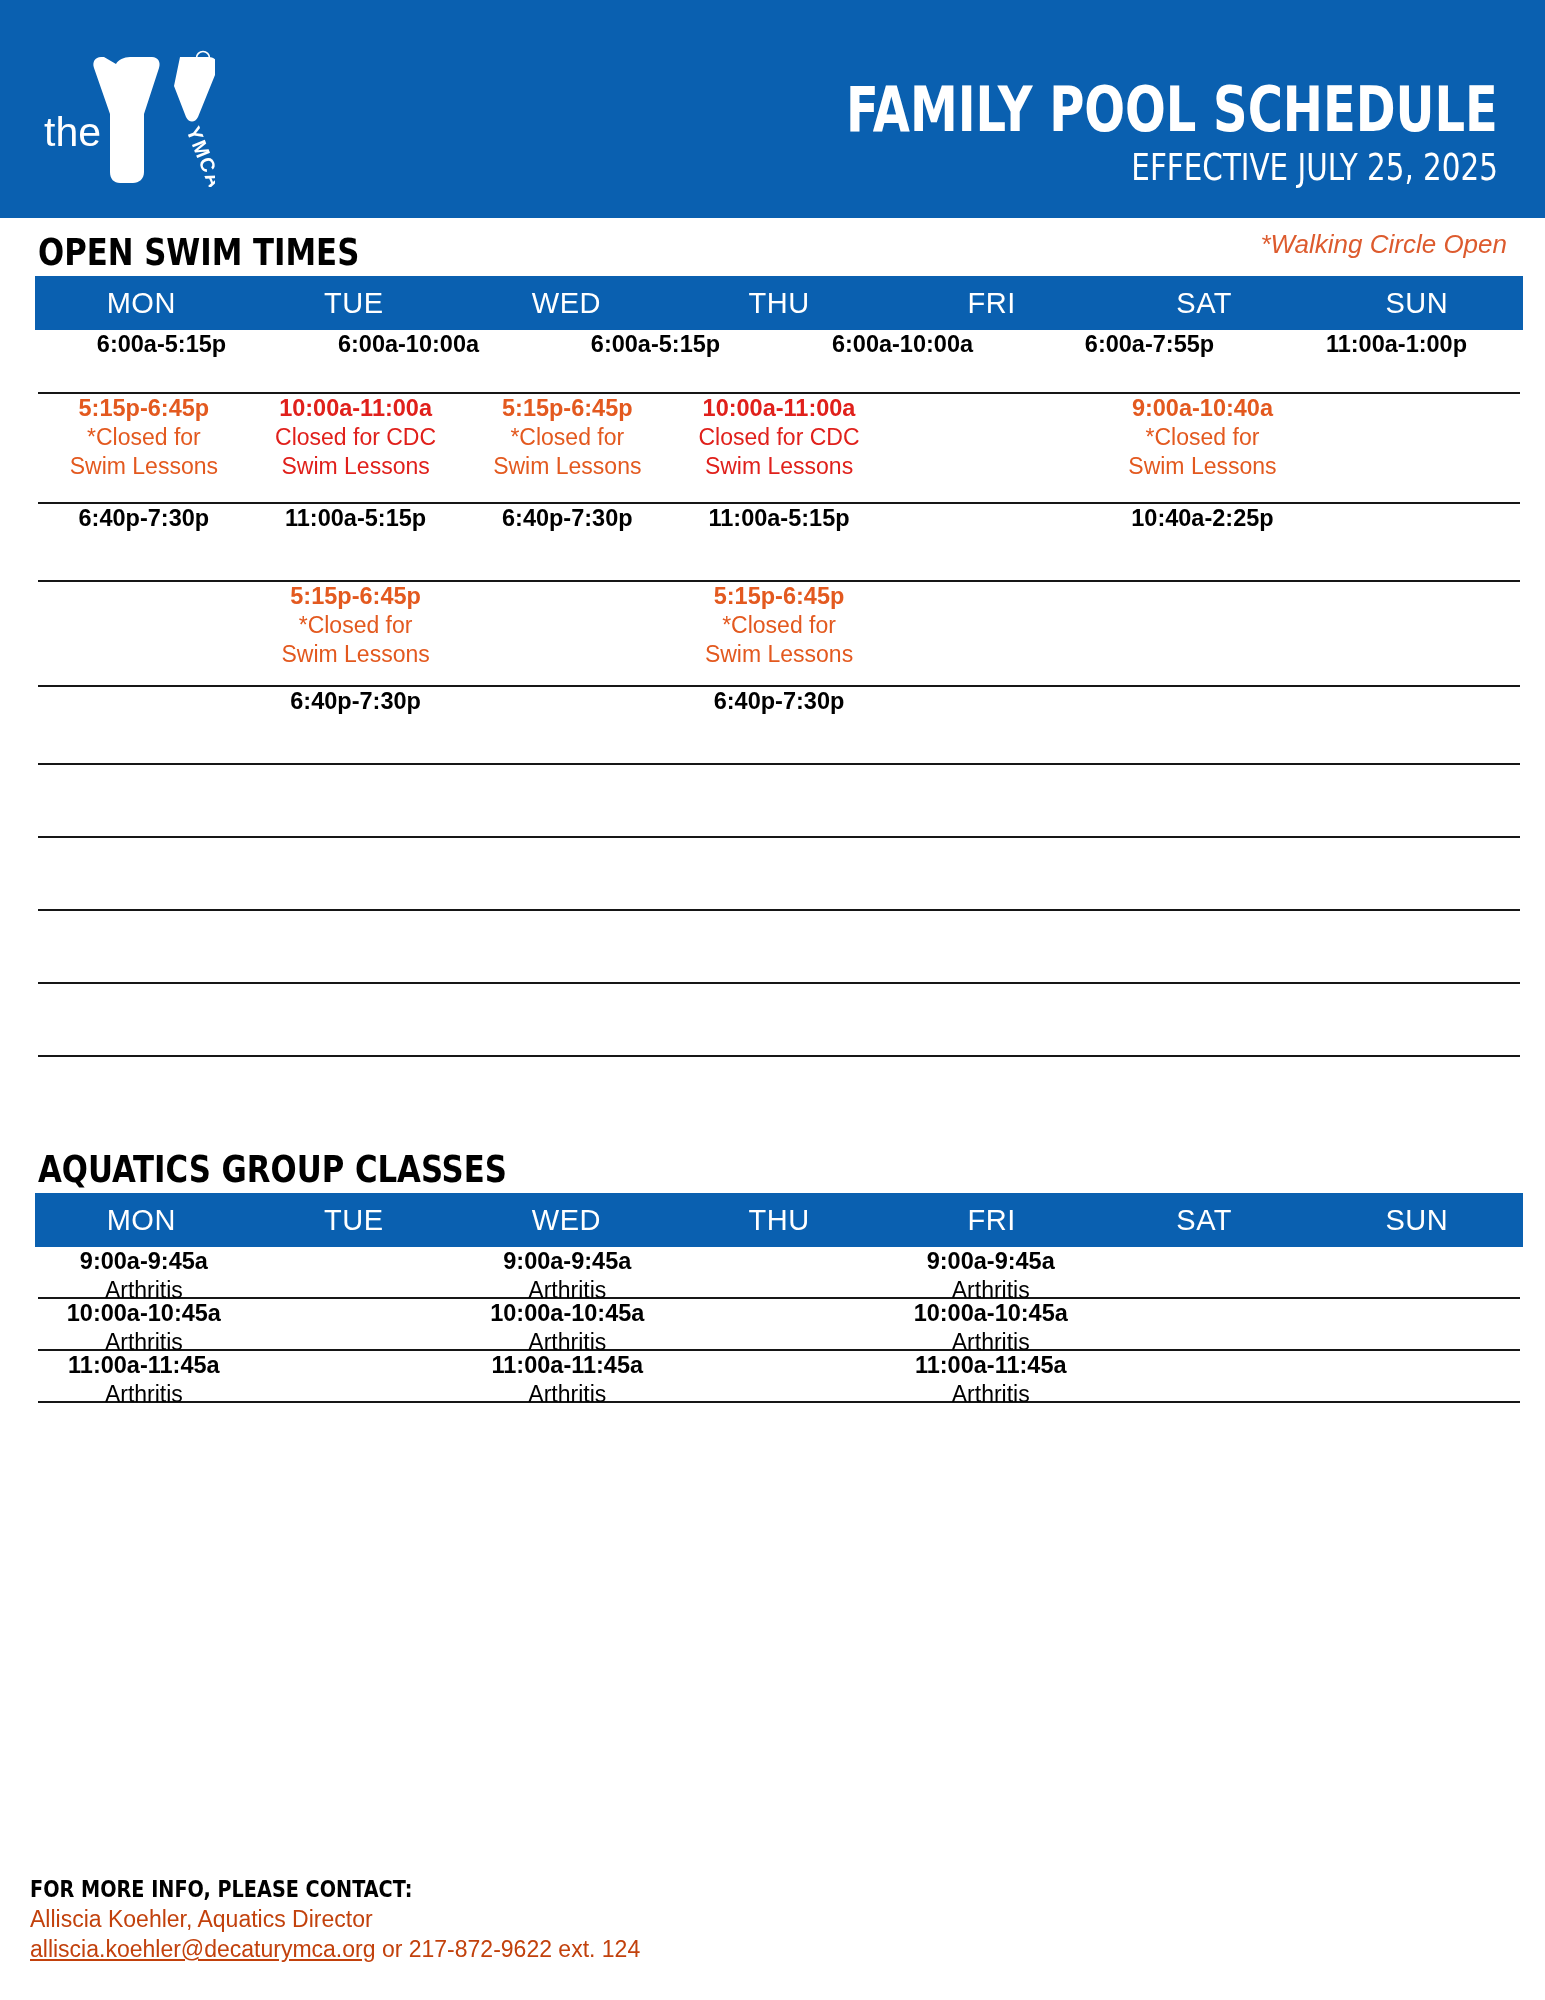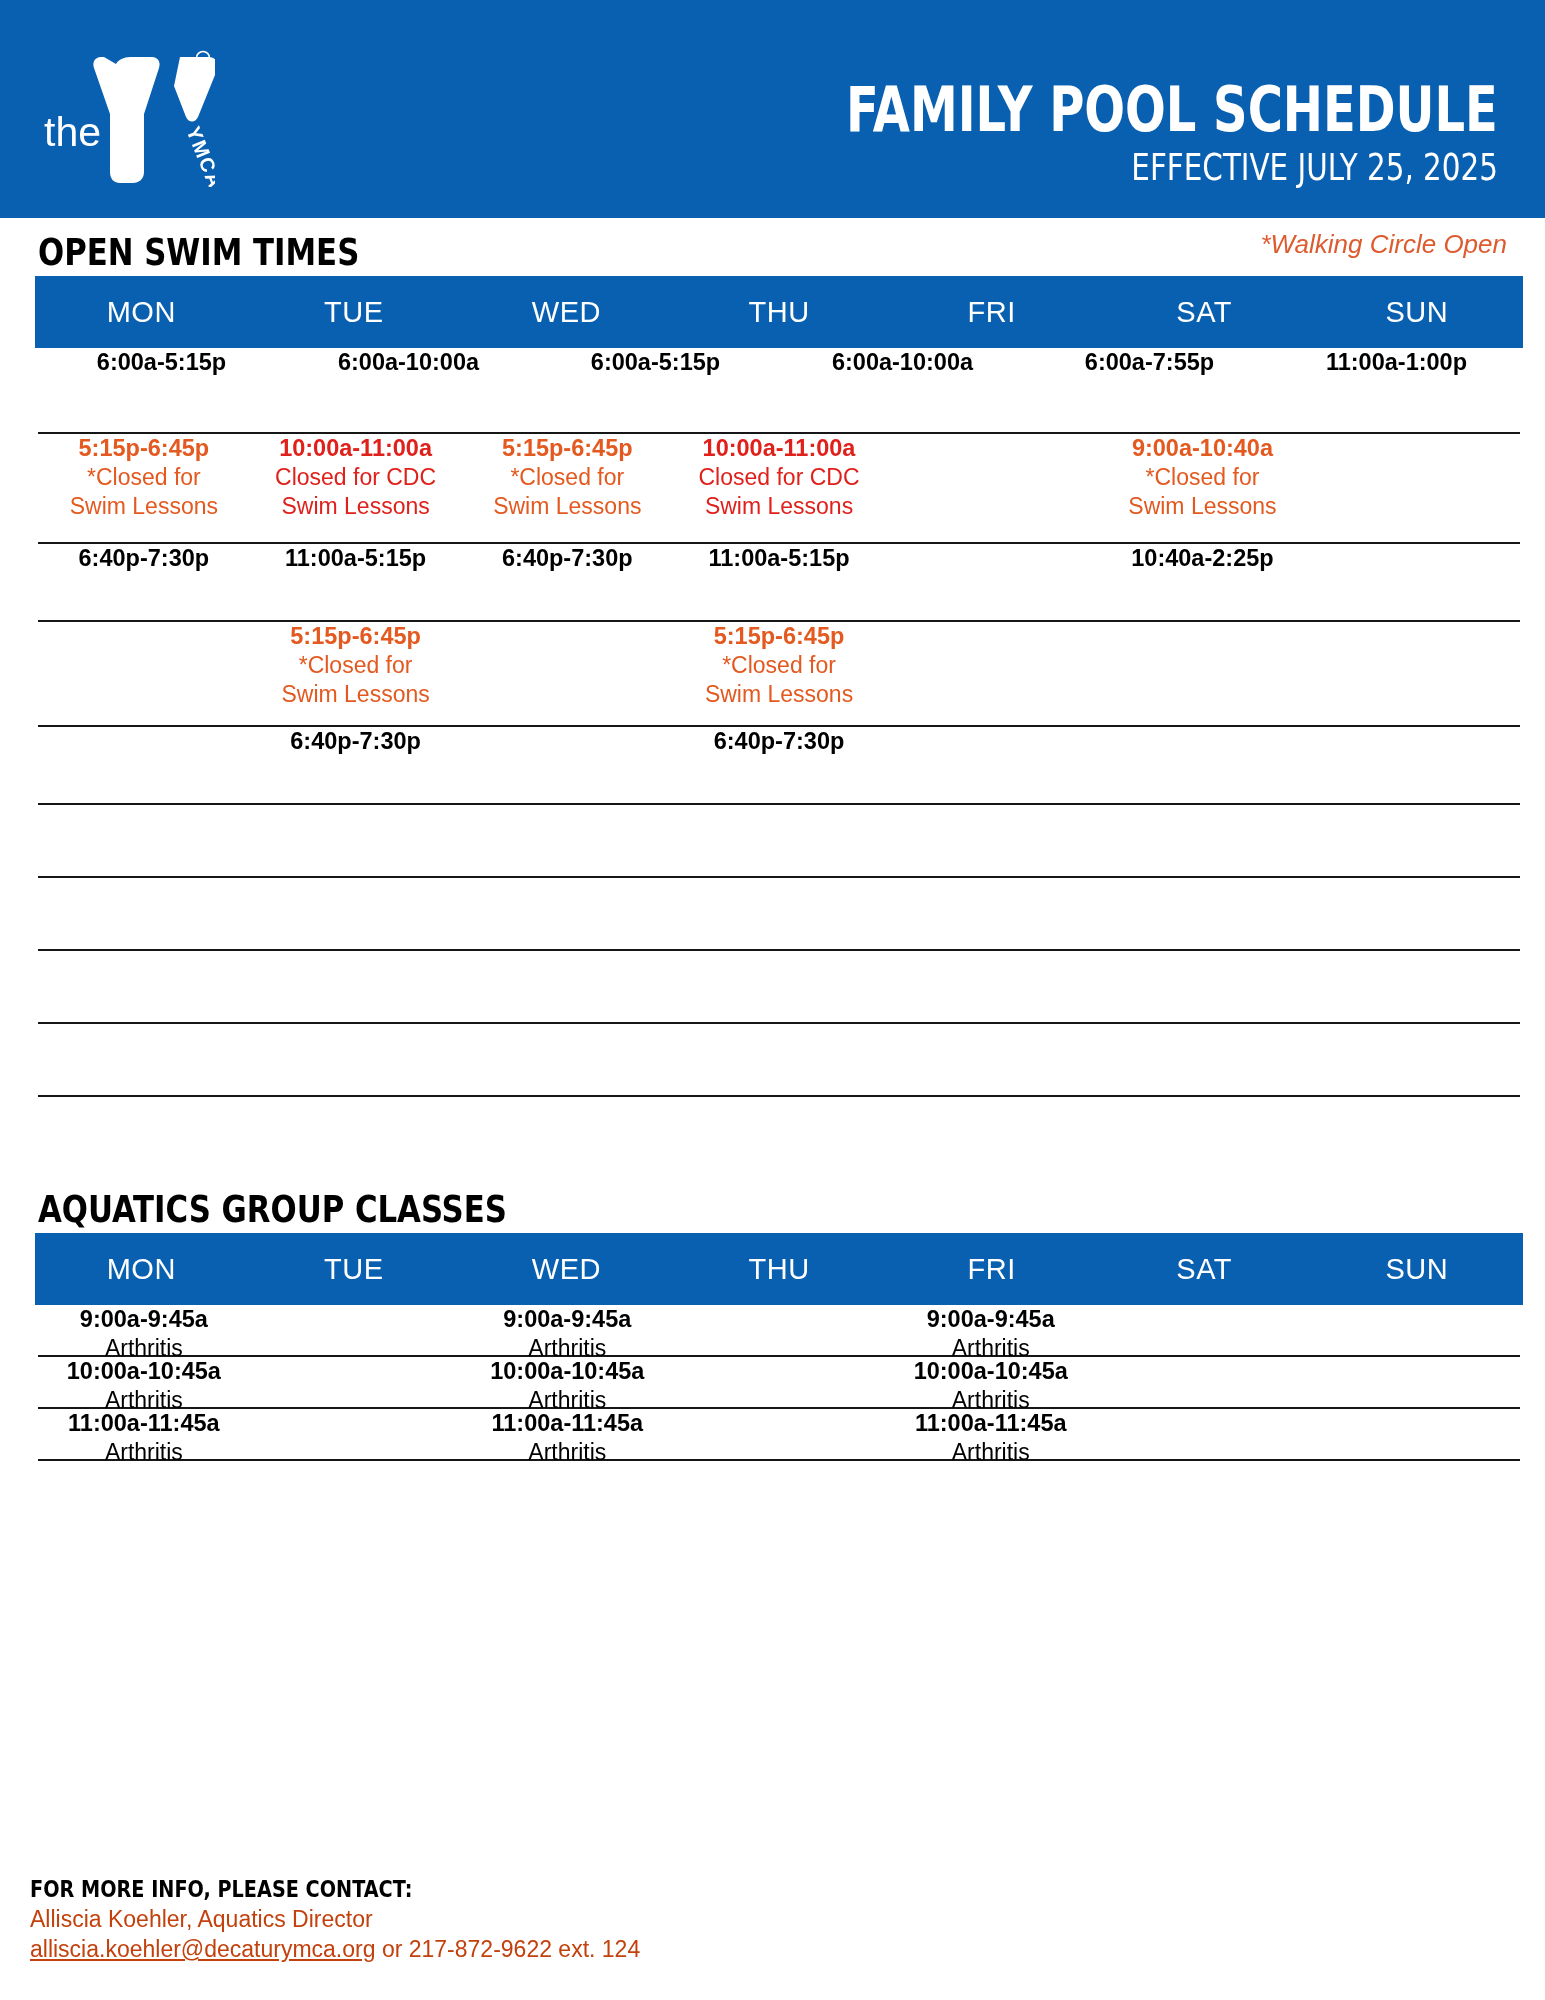--- a/index.html
+++ b/index.html
@@ -92,21 +92,21 @@
 
   
   .sched-table {
     margin: 0 22px 0 35px;
     width: 1488px;
   }
 
   .day-header {
     display: flex;
     background: #0A60B0;
-    height: 72px;
+    height: 54px;
     align-items: center;
   }
   .day-header .cell {
     flex: 1 1 0;
     text-align: center;
     color: #ffffff;
     font-family: "Liberation Sans", sans-serif;
     font-weight: normal;
     font-size: 29px;
     letter-spacing: 0.5px;
@@ -140,21 +140,21 @@
     font-size: 23px;
     line-height: 29px;
     color: #000000;
     white-space: nowrap;
   }
 
   .c-orange .t-time, .c-orange .t-desc { color: #E3591F; }
   .c-red .t-time, .c-red .t-desc { color: #E0201B; }
 
   
-  .r-h1 { height: 84px; padding-top: 22px; }
+  .r-h1 { height: 62px; padding-top: 22px; }
   .r-h2 { height: 108px; padding-top: 20px; }
   .r-h3 { height: 76px; padding-top: 20px; }
   .r-h4 { height: 103px; padding-top: 21px; }
   .r-h5 { height: 76px; padding-top: 20px; }
   .r-blank { height: 71px; }
 
   
   .a-row { height: 50px; padding-top: 9px; }
 
   

